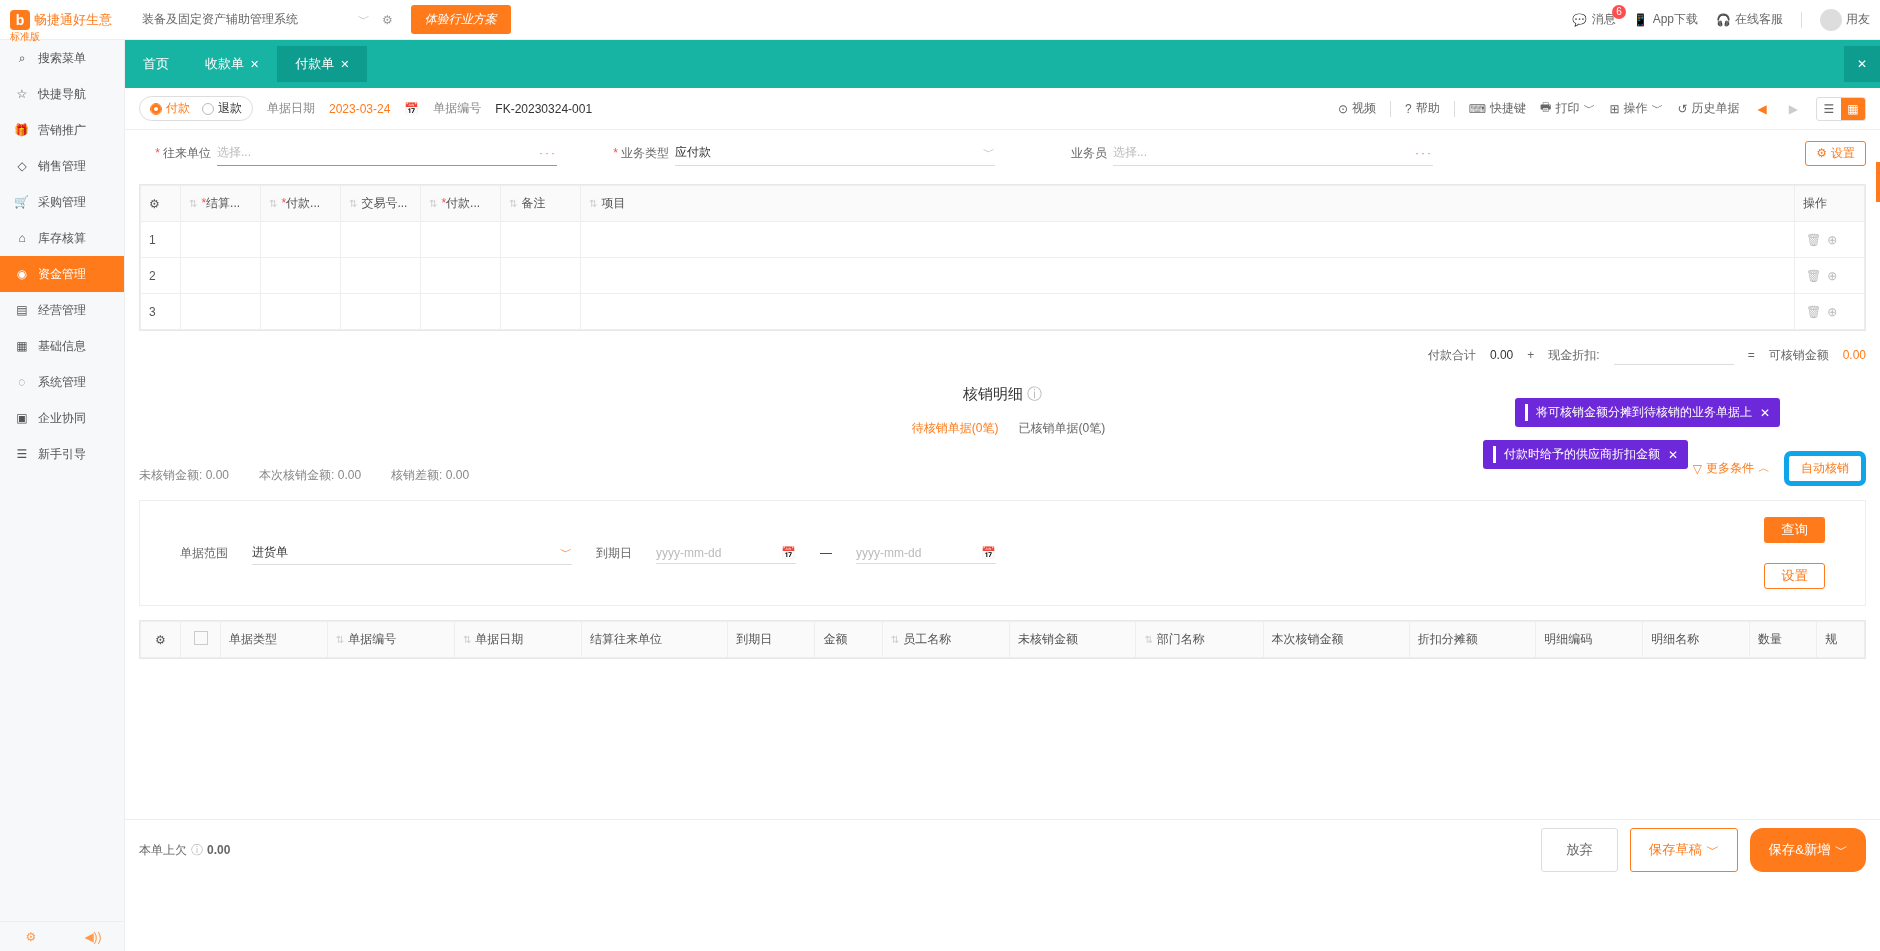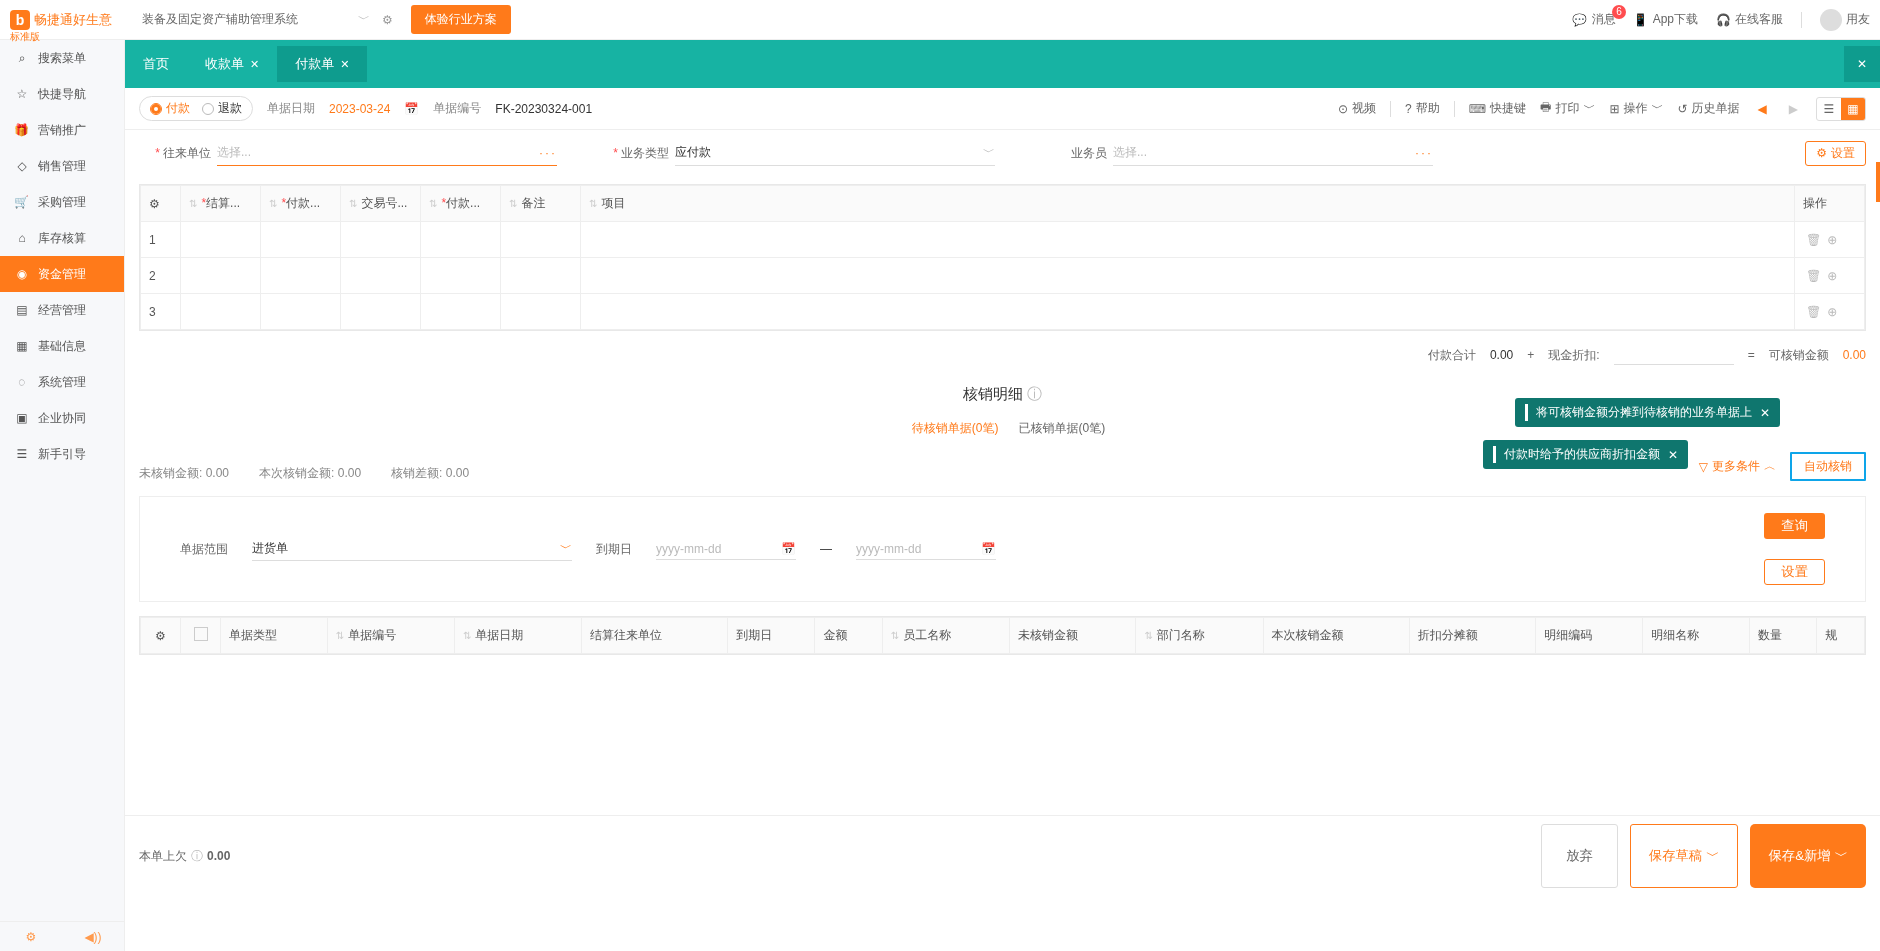--- a/index.html
+++ b/index.html
@@ -7,21 +7,21 @@
 
 
 .top-header { height: 40px; display: flex; align-items: center; padding: 0 10px; border-bottom: 1px solid #eee; }
 .logo-area { display: flex; align-items: center; }
 .logo-icon { width: 20px; height: 20px; background: #ff7a1a; border-radius: 4px; color: #fff; display: flex; align-items: center; justify-content: center; font-weight: bold; font-size: 14px; }
 .logo-text { color: #ff7a1a; font-size: 13px; margin-left: 4px; font-weight: 500; }
 .logo-sub { color: #ff7a1a; font-size: 10px; position: absolute; left: 10px; top: 30px; }
 .sys-select { margin-left: 30px; display: flex; align-items: center; color: #666; font-size: 12px; cursor: pointer; }
 .sys-select .caret { margin-left: 60px; color: #bbb; }
 .gear-top { margin-left: 12px; color: #999; cursor: pointer; }
-.orange-btn { background: #ff7a1a; color: #fff; border: none; padding: 6px 14px; border-radius: 3px; margin-left: 18px; cursor: pointer; font-size: 12px; }
+.orange-btn { background: #ff7a1a; color: #fff; border: none; padding: 6px 14px; border-radius: 3px; margin-left: 18px; cursor: pointer; font-size: 12px; font-style: italic; }
 .top-right { margin-left: auto; display: flex; align-items: center; gap: 18px; color: #666; }
 .top-right .item { display: flex; align-items: center; gap: 4px; cursor: pointer; position: relative; }
 .badge { position: absolute; top: -6px; right: -10px; background: #ff4d4f; color: #fff; border-radius: 8px; font-size: 10px; padding: 0 4px; line-height: 14px; }
 .avatar { width: 22px; height: 22px; background: #ddd; border-radius: 50%; }
 .vdiv { width: 1px; height: 16px; background: #ddd; }
 
 
 .layout { display: flex; height: calc(100vh - 40px); }
 .sidebar { width: 125px; background: #f7f8fa; border-right: 1px solid #eee; display: flex; flex-direction: column; }
 .side-item { height: 36px; display: flex; align-items: center; padding: 0 14px; color: #555; cursor: pointer; gap: 8px; }
@@ -86,35 +86,35 @@
 .op-cell { text-align: center; width: 70px; }
 .op-cell span { color: #bbb; margin: 0 3px; cursor: pointer; }
 
 
 .sum-line { display: flex; justify-content: flex-end; align-items: center; gap: 14px; padding: 4px 14px 10px; color: #666; }
 .sum-line .val { color: #333; }
 .sum-line .orange { color: #ff7a1a; }
 .sum-line input { border: none; border-bottom: 1px solid #ddd; width: 120px; padding: 2px; }
 
 
-.tip { position: absolute; background: #0f766e; color: #fff; padding: 6px 10px; border-radius: 3px; font-size: 12px; display: flex; align-items: center; gap: 8px; }
+.tip { position: absolute; background: #6d28d9; color: #fff; padding: 6px 10px; border-radius: 3px; font-size: 12px; display: flex; align-items: center; gap: 8px; }
 .tip .bar { width: 3px; align-self: stretch; background: #fff; }
 .tip .x { cursor: pointer; }
 
 
 .verify-sec { padding: 10px 14px; }
 .verify-head { display: flex; align-items: center; gap: 16px; flex-direction: column; }
 .verify-title { font-size: 15px; color: #333; display: flex; align-items: center; gap: 4px; }
 .verify-tabs { display: flex; gap: 20px; margin-left: 12px; }
 .vtab { cursor: pointer; color: #666; }
 .vtab.active { color: #ff7a1a; }
 .verify-amounts { display: flex; gap: 30px; color: #888; margin-top: 14px; }
 .verify-actions { margin-left: auto; display: flex; align-items: center; gap: 14px; }
 .more-cond { color: #ff7a1a; display: flex; align-items: center; gap: 4px; cursor: pointer; }
-.auto-btn { border: 2px solid #0ea5e9; color: #ff7a1a; padding: 4px 12px; border-radius: 1px; cursor: pointer; }
+.auto-btn { border: 5px solid #0ea5e9; color: #ff7a1a; padding: 4px 12px; border-radius: 7px; cursor: pointer; }
 
 
 .filter-box { border: 1px solid #eee; margin: 14px 0; padding: 16px 40px; display: flex; align-items: center; gap: 24px; }
 .filter-box .lbl { color: #666; }
 .filter-sel { border-bottom: 1px solid #ddd; width: 320px; display: flex; padding: 3px 0; color: #333; }
 .filter-sel .caret2 { margin-left: auto; color: #ff7a1a; }
 .date-inp { border-bottom: 1px solid #ddd; width: 140px; padding: 3px 0; display: flex; color: #bbb; }
 .date-inp .cal { margin-left: auto; color: #ff7a1a; }
 .filter-btns { margin-left: auto; display: flex; flex-direction: column; gap: 20px; }
 .sm-orange { background: #ff7a1a; color: #fff; border: none; padding: 4px 16px; border-radius: 3px; cursor: pointer; }
@@ -127,21 +127,21 @@
 .btbl th .sort { color: #ccc; margin-right: 4px; font-size: 10px; }
 .chk { width: 14px; height: 14px; border: 1px solid #ccc; display: inline-block; }
 
 
 .footer { border-top: 1px solid #eee; padding: 8px 14px; display: flex; align-items: center; background: #fff; }
 .footer .owe { color: #666; display: flex; align-items: center; gap: 4px; }
 .footer .owe-val { font-weight: bold; }
 .footer-btns { margin-left: auto; display: flex; gap: 12px; }
 .ghost-btn { background: #fff; border: 1px solid #ddd; color: #666; padding: 7px 24px; border-radius: 3px; cursor: pointer; }
 .outline-btn { border: 1px solid #ff7a1a; color: #ff7a1a; background: #fff; padding: 7px 18px; border-radius: 3px; cursor: pointer; display: flex; align-items: center; gap: 4px; }
-.solid-btn { background: #ff7a1a; color: #fff; border: none; padding: 23px 18px; border-radius: 5px; cursor: pointer; display: flex; align-items: center; gap: 4px; }
+.solid-btn { background: #ff7a1a; color: #fff; border: none; padding: 13px 18px; border-radius: 13px; cursor: pointer; display: flex; align-items: center; gap: 4px; }
 
 .right-orange-bar { position: absolute; right: 0; top: 74px; width: 4px; height: 40px; background: #ff7a1a; }
 </style>
 </head>
 <body>
 
 <div class="top-header">
   <div class="logo-area">
     <div class="logo-icon">b</div>
     <span class="logo-text">畅捷通好生意</span>

